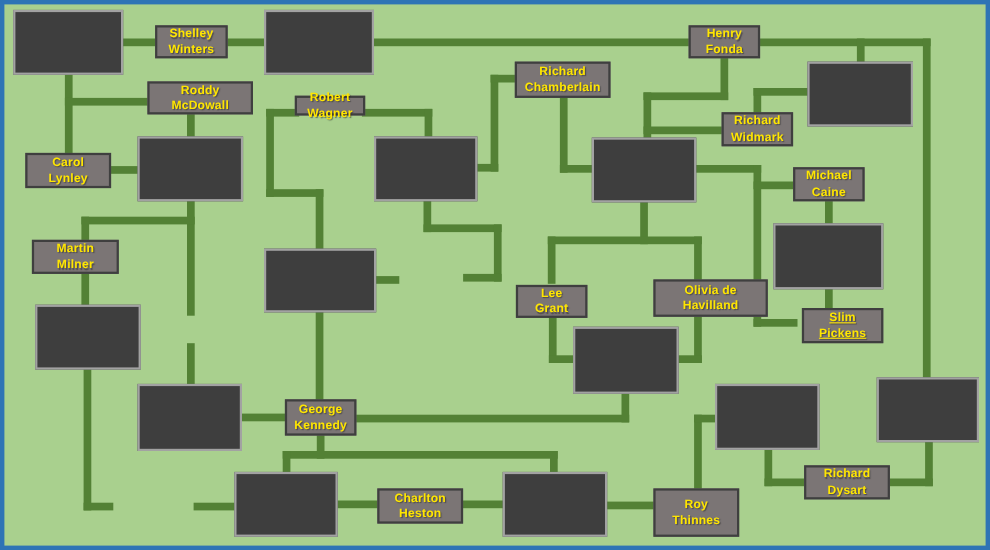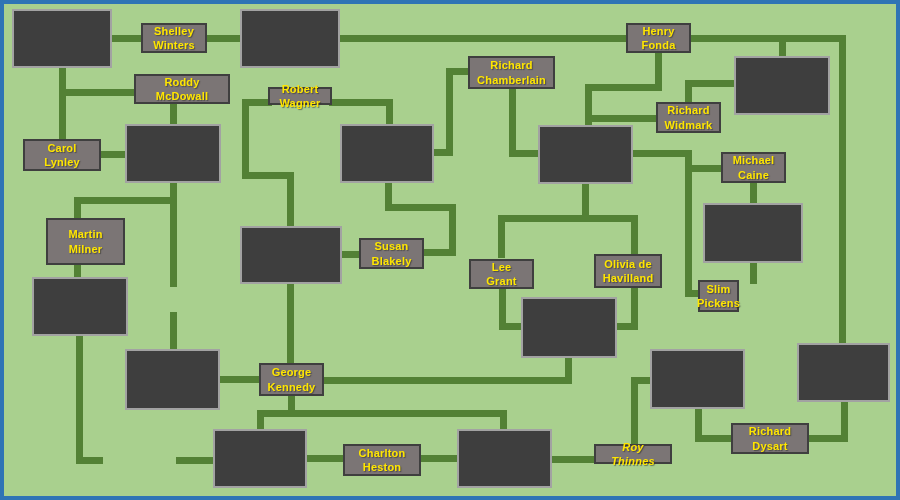--- a/index.html
+++ b/index.html
@@ -138,40 +138,37 @@
     </div>
     <div class="alabel" style="left: 656px; top: 102px; width: 65px; height: 31px;">
       <span>Richard<br>Widmark</span>
     </div>
     <div class="alabel" style="left: 23px; top: 139px; width: 78px; height: 32px;">
       <span>Carol<br>Lynley</span>
     </div>
     <div class="alabel" style="left: 721px; top: 152px; width: 65px; height: 31px;">
       <span>Michael<br>Caine</span>
     </div>
-    <div class="alabel" style="left: 46px; top: 218px; width: 79px; height: 47px;">
+    <div class="alabel" style="left: 29px; top: 218px; width: 79px; height: 31px;">
       <span>Martin<br>Milner</span>
-    </div>
-    <div class="alabel" style="left: 359px; top: 238px; width: 65px; height: 31px;">
-      <span>Susan<br>Blakely</span>
     </div>
     <div class="alabel" style="left: 469px; top: 259px; width: 65px; height: 30px;">
       <span>Lee<br>Grant</span>
     </div>
-    <div class="alabel" style="left: 594px; top: 254px; width: 68px; height: 34px;">
+    <div class="alabel" style="left: 594px; top: 254px; width: 104px; height: 34px;">
       <span>Olivia de<br>Havilland</span>
     </div>
-    <div class="alabel" style="left: 698px; top: 280px; width: 41px; height: 32px;">
+    <div class="alabel" style="left: 729px; top: 280px; width: 74px; height: 32px; text-decoration: underline;">
       <span>Slim<br>Pickens</span>
     </div>
     <div class="alabel" style="left: 259px; top: 363px; width: 65px; height: 33px;">
       <span>George<br>Kennedy</span>
     </div>
     <div class="alabel" style="left: 731px; top: 423px; width: 78px; height: 31px;">
       <span>Richard<br>Dysart</span>
     </div>
     <div class="alabel" style="left: 343px; top: 444px; width: 78px; height: 32px;">
       <span>Charlton<br>Heston</span>
     </div>
-    <div class="alabel" style="left: 594px; top: 444px; width: 78px; height: 20px; font-style: italic;">
+    <div class="alabel" style="left: 594px; top: 444px; width: 78px; height: 44px;">
       <span>Roy<br>Thinnes</span>
     </div>
   </div>
 
 </body></html>

